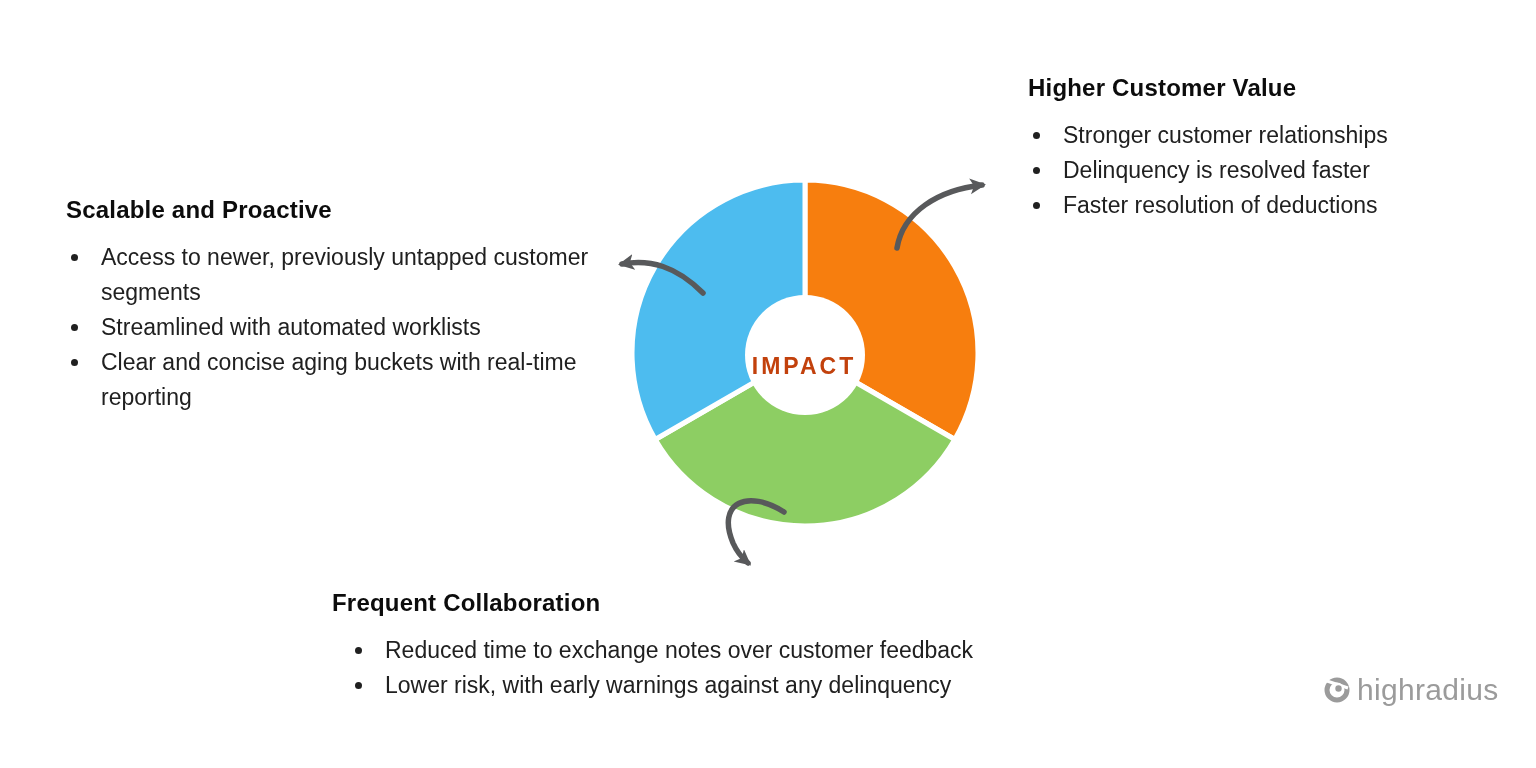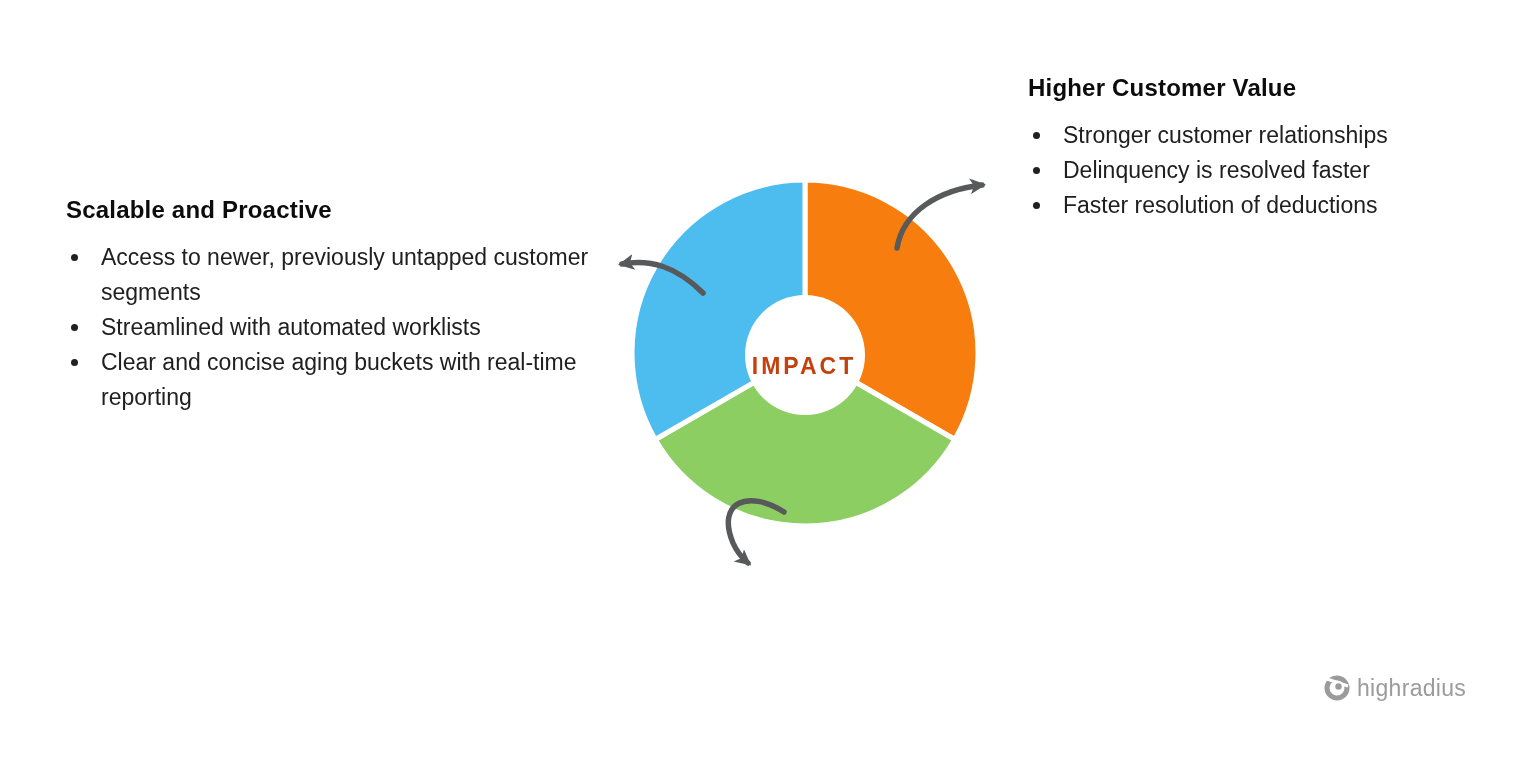--- a/index.html
+++ b/index.html
@@ -34,21 +34,21 @@
     position:absolute; left:704px; top:351px; width:200px;
     text-align:center; font-size:23px; font-weight:700;
     letter-spacing:3px; color:#c2410c; line-height:30px;
   }
 
   
   .arrows { position:absolute; left:0; top:0; width:1536px; height:768px; pointer-events:none; }
 
   
   .logo { position:absolute; left:1322px; top:673px; display:flex; align-items:center; gap:5px; }
-  .logo-text { font-size:23px; color:#9b9b9b; letter-spacing:0.3px; }
+  .logo-text { font-size:30px; color:#9b9b9b; letter-spacing:0.3px; }
 </style>
 </head>
 <body>
 
 <div class="canvas">
 
   <div class="section section-left">
     <h2>Scalable and Proactive</h2>
     <ul>
       <li>Access to newer, previously untapped customer segments</li>
@@ -59,20 +59,27 @@
 
   <div class="section section-right">
     <h2>Higher Customer Value</h2>
     <ul>
       <li>Stronger customer relationships</li>
       <li>Delinquency is resolved faster</li>
       <li>Faster resolution of deductions</li>
     </ul>
   </div>
 
+  <div class="section section-bottom">
+    <h2>Frequent Collaboration</h2>
+    <ul>
+      <li>Reduced time to exchange notes over customer feedback</li>
+      <li>Lower risk, with early warnings against any delinquency</li>
+    </ul>
+  </div>
 
   <div class="donut-wrap">
     <svg width="352" height="352" viewBox="0 0 352 352">
 
       <path d="M176,176 L176,3 A173,173 0 0 1 325.8,262.5 Z" fill="#f77e0e" stroke="#ffffff" stroke-width="5" stroke-linejoin="round"></path>
 
       <path d="M176,176 L325.8,262.5 A173,173 0 0 1 26.2,262.5 Z" fill="#8dce63" stroke="#ffffff" stroke-width="5" stroke-linejoin="round"></path>
 
       <path d="M176,176 L26.2,262.5 A173,173 0 0 1 176,3 Z" fill="#4dbcef" stroke="#ffffff" stroke-width="5" stroke-linejoin="round"></path>
       <circle cx="176" cy="178" r="60" fill="#ffffff"></circle>

